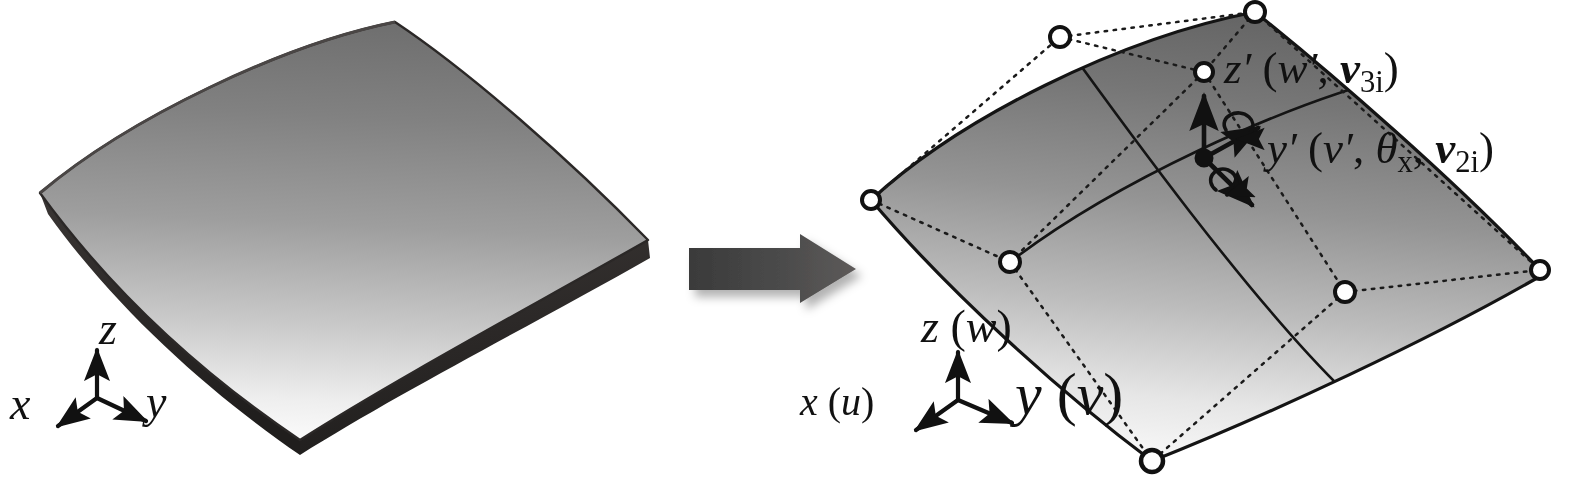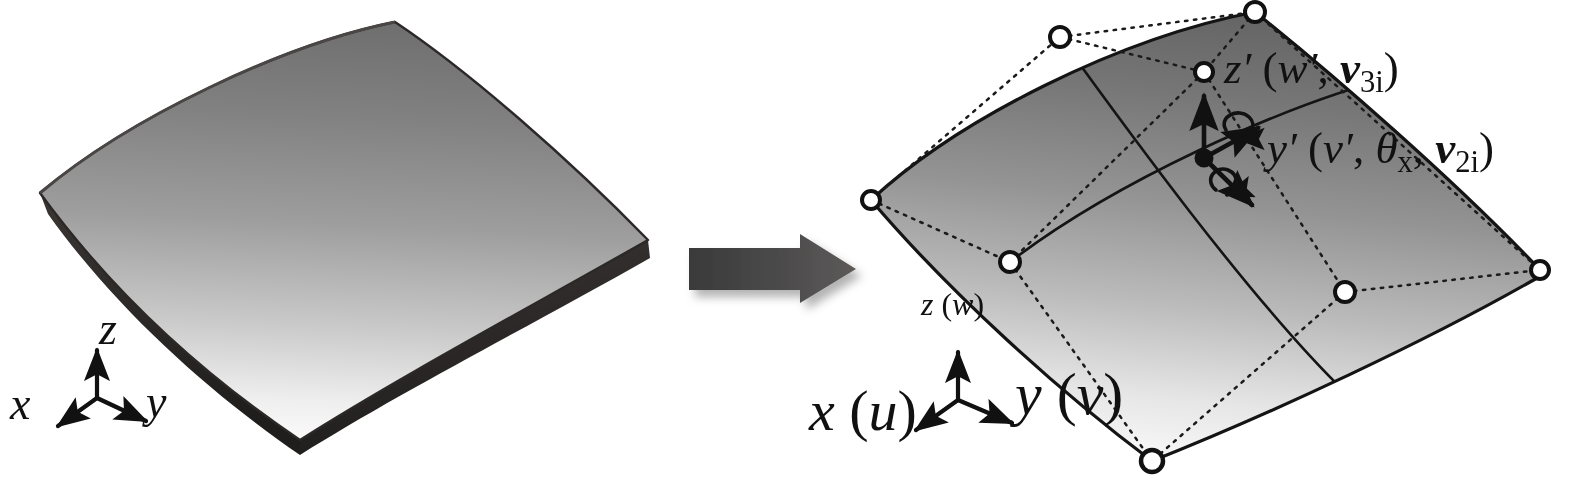--- a/index.html
+++ b/index.html
@@ -17,22 +17,22 @@
   .bd{font-weight:bold;font-style:italic;}
   .sub{font-size:0.68em;vertical-align:-0.28em;text-align:right;}
 
   #degenerate-text{left:631px;top:175px;font-size:47px;letter-spacing:0px;}
 
   .axis-label{font-size:46px;}
   #lbl-z-left{left:99px;top:306px;}
   #lbl-x-left{left:10px;top:381px;}
   #lbl-y-left{left:146px;top:379px;}
 
-  #lbl-z-right{left:921px;top:288px;font-size:32px;}
-  #lbl-x-right{left:800px;top:382px;font-size:58px;margin-left:9px;}
+  #lbl-z-right{left:921px;top:304px;font-size:46px;}
+  #lbl-x-right{left:800px;top:382px;font-size:40px;}
   #lbl-y-right{left:1015px;top:364px;font-size:60px;}
 
   .local-label{font-size:45px;}
   #lbl-zp{left:1224px;top:46px;}
   #lbl-yp{left:1243px;top:126px;margin-left:24px;}
   #lbl-xp{left:1243px;top:188px;}
 </style>
 </head>
 <body>
 

